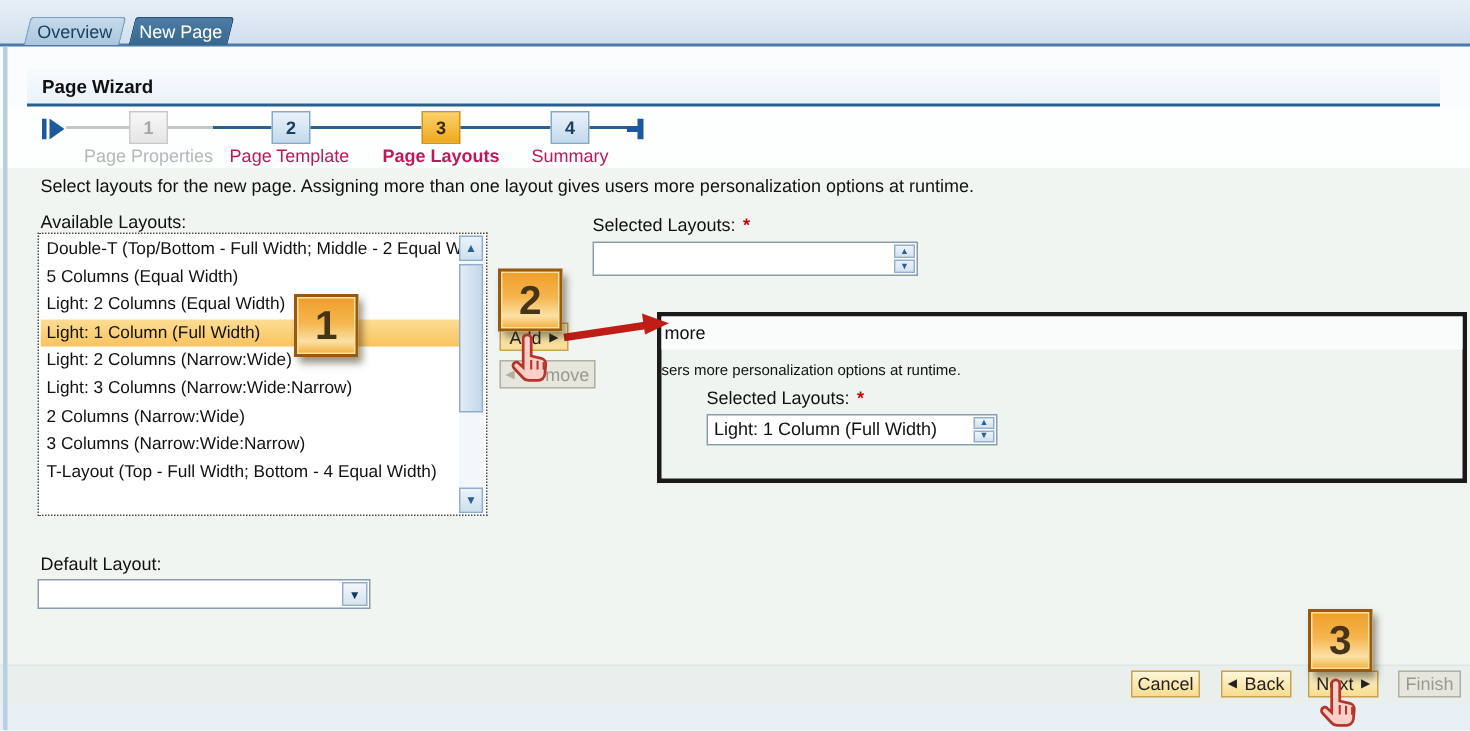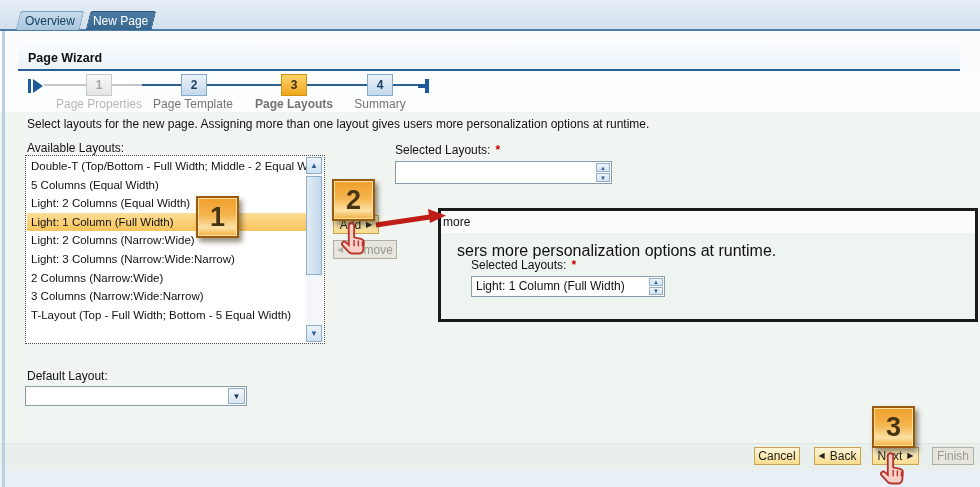--- a/index.html
+++ b/index.html
@@ -28,21 +28,21 @@
   #wizard-header{position:absolute;left:18px;right:20px;top:46px;height:25px;background:linear-gradient(#f7fbfd,#eaf2f9);border-bottom:2px solid #295e92;display:flex;align-items:center;padding-left:10px;font-weight:bold;font-size:12.5px;color:#111;text-align:center;}
 
   
   .conn{position:absolute;top:84px;height:2px;}
   .conn-gray{background:#c6c6c6;}
   .conn-blue{background:#2d618f;}
   .step-box{position:absolute;top:74px;width:26px;height:22px;display:flex;align-items:center;justify-content:center;font-weight:bold;font-size:12px;}
   .s-disabled{background:linear-gradient(#f7f7f7,#e5e5e5);border:1px solid #c9c9c9;color:#a6a6a6;}
   .s-blue{background:linear-gradient(#eaf2fb,#c3d9ec);border:1px solid #84aacb;color:#1c3e60;}
   .s-current{background:linear-gradient(#fbd26a,#f0a81d);border:1px solid #cf9413;color:#3a2c10;}
-  .step-label{position:absolute;top:97px;width:124px;text-align:center;font-size:12px;color:#737373;}
+  .step-label{position:absolute;top:97px;width:124px;text-align:center;font-size:12px;color:#be185d;}
   .sl-disabled{color:#b3b8bd;}
   .sl-current{font-weight:bold;}
 
   #instruction{position:absolute;left:27px;top:117px;font-size:12px;}
 
   
   #available-label{position:absolute;left:27px;top:141px;}
   #layout-list{position:absolute;left:25px;top:155px;width:300px;height:189px;background:#fff;border:1px dotted #4a4a4a;}
   #layout-list .rows{position:absolute;left:1px;top:1px;right:18px;bottom:1px;overflow:hidden;}
   .row{height:18.6px;line-height:18.6px;padding-left:4px;font-size:11.5px;white-space:nowrap;overflow:hidden;}
@@ -72,21 +72,21 @@
   
   .callout{position:absolute;width:43px;height:42px;border:2px solid #9a5a0e;background:linear-gradient(180deg,#ef9f2c 0%,#f5b54e 45%,#fbe0a5 78%,#f3ae3c 100%);box-shadow:3px 4px 5px rgba(50,35,5,.5),inset 0 0 0 1px #fddf9f;display:flex;align-items:center;justify-content:center;font-size:27px;font-weight:bold;color:#453415;z-index:30;}
   #callout-1{left:196px;top:196px;}
   #callout-2{left:332px;top:179px;}
   #callout-3{left:872px;top:406px;}
 
   
   #inset-panel{position:absolute;left:438px;top:208px;width:540px;height:114px;background:#eef4f0;border:3px solid #1a1a1a;z-index:10;}
   #inset-topstrip{position:absolute;left:0;top:0;right:0;height:22px;background:#f9fcfb;}
   #inset-title{position:absolute;left:2px;top:4px;font-size:12px;}
-  #inset-text{position:absolute;left:16px;top:31px;font-size:16px;white-space:nowrap;}
+  #inset-text{position:absolute;left:0px;top:31px;font-size:10px;white-space:nowrap;}
   #inset-sel-label{position:absolute;left:30px;top:47px;}
   #inset-box{position:absolute;left:30px;top:65px;width:194px;height:21px;background:#fff;border:1px solid #8a9bab;}
   #inset-box .val{position:absolute;left:4px;top:0;line-height:19px;font-size:12px;white-space:nowrap;}
 
   
   #annotation-arrow{position:absolute;left:374px;top:206px;z-index:20;}
 
   
   .hand{position:absolute;z-index:40;}
   #hand-add{left:337px;top:221px;}
@@ -172,21 +172,21 @@
   <div id="layout-list">
     <div class="rows">
         <div class="row">Double-T (Top/Bottom - Full Width; Middle - 2 Equal Width)</div>
         <div class="row">5 Columns (Equal Width)</div>
         <div class="row">Light: 2 Columns (Equal Width)</div>
         <div class="row sel">Light: 1 Column (Full Width)</div>
         <div class="row">Light: 2 Columns (Narrow:Wide)</div>
         <div class="row">Light: 3 Columns (Narrow:Wide:Narrow)</div>
         <div class="row">2 Columns (Narrow:Wide)</div>
         <div class="row">3 Columns (Narrow:Wide:Narrow)</div>
-        <div class="row">T-Layout (Top - Full Width; Bottom - 5 Equal Width)</div>
+        <div class="row">T-Layout (Top - Full Width; Bottom - 4 Equal Width)</div>
       </div>
     <div class="scrollbar">
       <button class="scroll-btn scroll-up">
           <span>▲</span>
         </button>
       <div class="scroll-thumb"></div>
       <button class="scroll-btn scroll-down">
           <span>▼</span>
         </button>
     </div>

